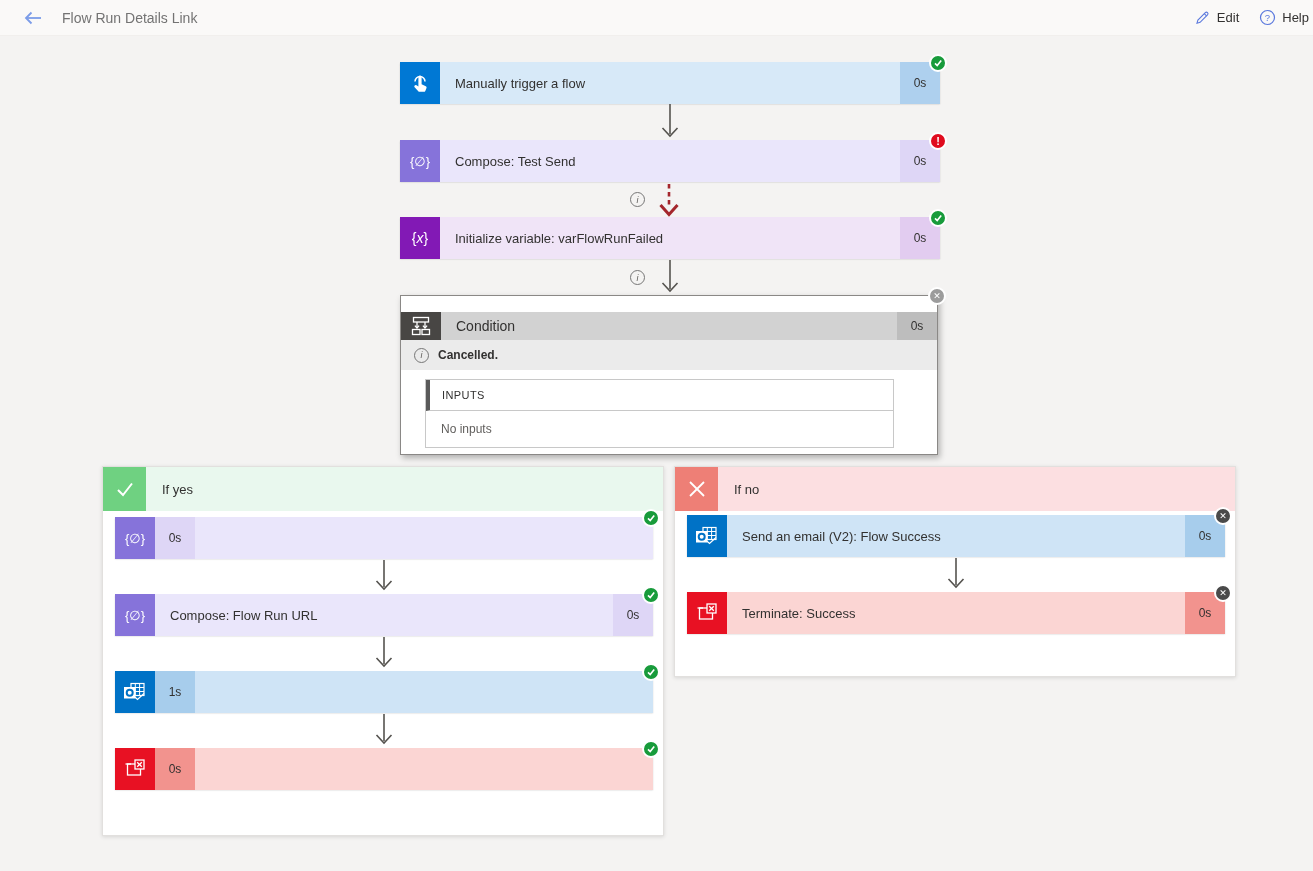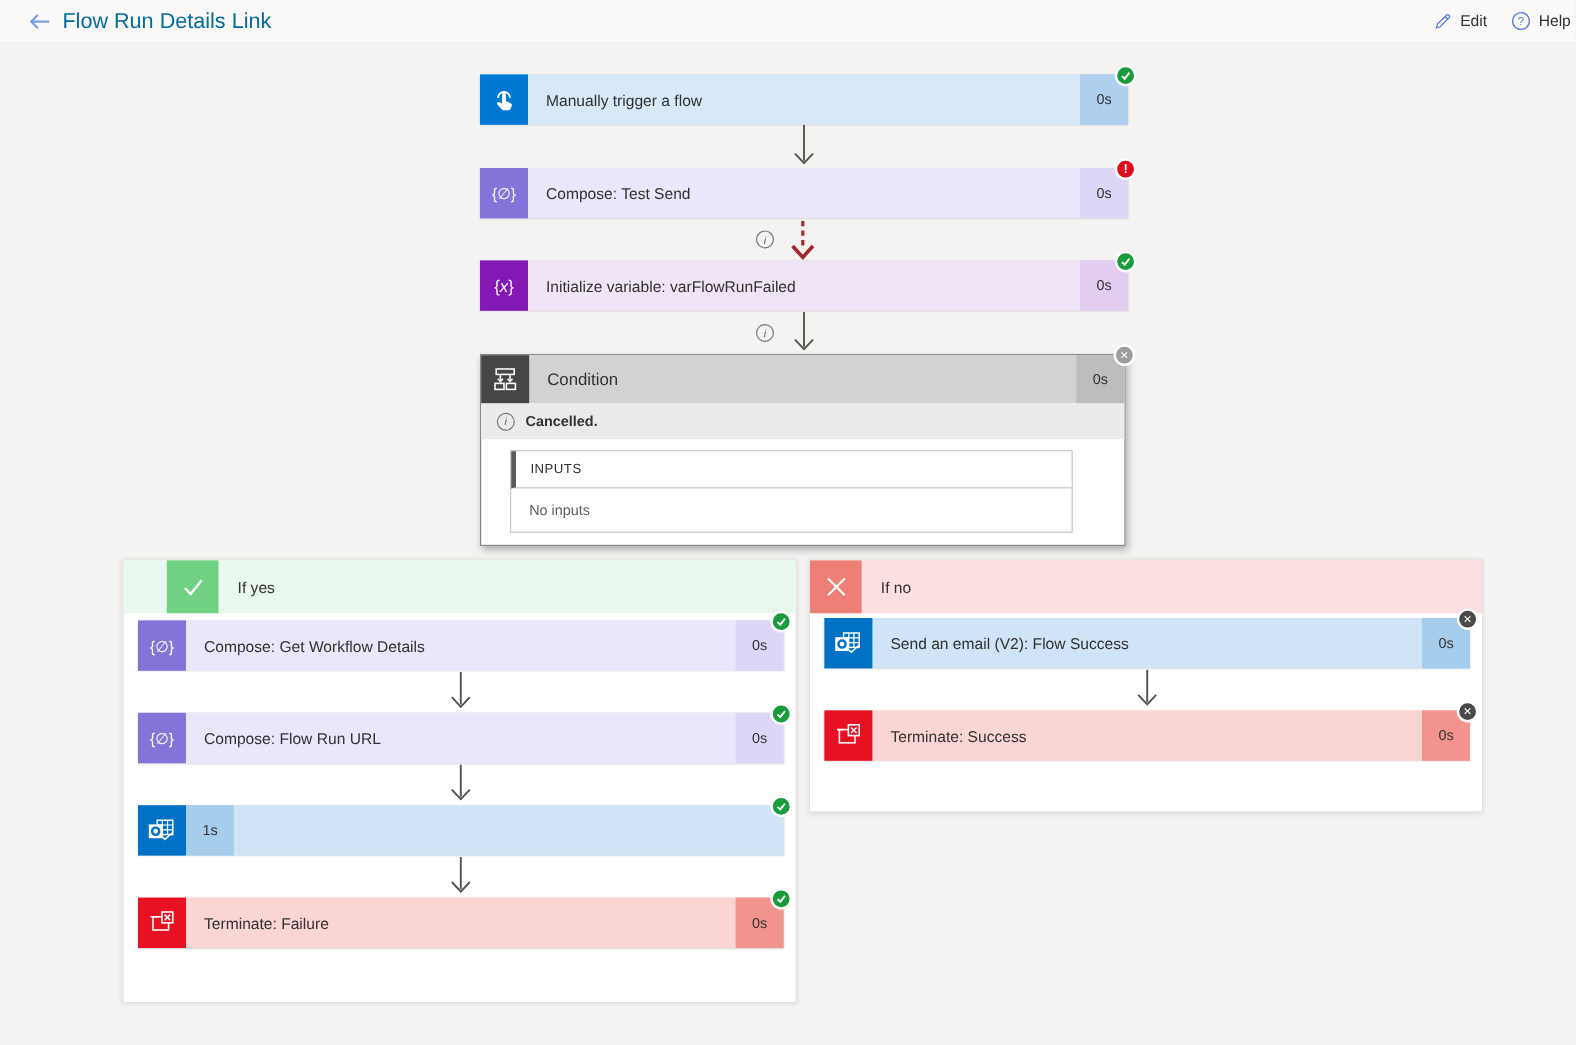--- a/index.html
+++ b/index.html
@@ -4,21 +4,21 @@
 <style>
   * { margin:0; padding:0; box-sizing:border-box; }
   html,body { width:1313px; height:871px; overflow:hidden; }
   body { font-family:"Liberation Sans", sans-serif; background:#f4f3f2; color:#323130; }
   .stage { position:relative; width:1313px; height:871px; }
 
   
   .topbar { position:absolute; left:0; top:0; width:1313px; height:36px;
             background:#faf9f8; border-bottom:1px solid #f1efed;
             display:flex; align-items:center; padding:0 2px 0 22px; }
-  .topbar-title { margin-left:8px; font-size:18px; color:#0369a1; }
+  .topbar-title { margin-left:18px; font-size:14px; color:#737373; }
   .topbar-right { margin-left:auto; display:flex; align-items:center; gap:20px; padding-right:2px; }
   .topbar-action { display:flex; align-items:center; gap:6px; font-size:13px; color:#323130; cursor:pointer; }
   .back-btn { display:flex; align-items:center; cursor:pointer; }
 
   
   .node { position:absolute; height:42px; display:flex; align-items:stretch;
           box-shadow:0 0.5px 1.5px rgba(0,0,0,.18); cursor:pointer; }
   .node-icon { flex:0 0 40px; display:flex; align-items:center; justify-content:center;
                color:#fff; font-size:13px; }
   .node-label { flex:1; display:flex; align-items:center; padding-left:15px;
@@ -42,39 +42,39 @@
 
   
   .arrow { position:absolute; }
   .info-icon { position:absolute; width:15px; height:15px; border-radius:50%;
                border:1px solid #767676; color:#605e5c; font-size:9px; font-style:italic;
                display:flex; align-items:center; justify-content:center; background:transparent; cursor:pointer; }
 
   
   .condition-card { position:absolute; left:400px; top:295px; width:538px; height:160px;
                     background:#fff; border:1px solid #8a8886; box-shadow:2px 3px 6px rgba(0,0,0,.28); }
-  .condition-header { height:40px; display:flex; align-items:stretch; background:#d2d2d2; cursor:pointer; }
+  .condition-header { height:28px; display:flex; align-items:stretch; background:#d2d2d2; cursor:pointer;margin-top:16px; }
   .icon-cond { background:#484644; flex:0 0 40px; display:flex; align-items:center; justify-content:center; }
   .cond-label { flex:1; display:flex; align-items:center; padding-left:15px; font-size:14px; color:#323130; }
   .cond-duration { flex:0 0 40px; display:flex; align-items:center; justify-content:center; font-size:12px; background:#bdbdbd; }
   .cond-status-row { height:30px; background:#ebebeb; display:flex; align-items:center; gap:9px; padding-left:13px; }
   .cond-status-text { font-size:12px; font-weight:bold; color:#323130;text-align:right; }
   .cond-status-row .info-icon { position:static; }
   .inputs-wrap { margin:9px 43px 0 24px; border:1px solid #c8c8c8; background:#fff; }
   .inputs-header { height:31px; border-bottom:1px solid #c8c8c8; border-left:4px solid #5a5a5a;
                    display:flex; align-items:center; padding-left:12px;
                    font-size:11px; letter-spacing:.4px; color:#323130; }
   .inputs-body { height:36px; display:flex; align-items:center; padding-left:15px; font-size:12px; color:#605e5c; }
 
   
   .branch-card { position:absolute; background:#fff; border:1px solid #e2e0de; box-shadow:0 1px 4px rgba(0,0,0,.12); }
   .branch-header { height:44px; display:flex; align-items:stretch; cursor:pointer; }
   .branch-icon { flex:0 0 43px; display:flex; align-items:center; justify-content:center; }
   .branch-label { flex:1; display:flex; align-items:center; padding-left:16px; font-size:13px; color:#323130; }
-  .icon-yes { background:#6fd181; } .header-yes { background:#e9f8ee;padding-left:36px; }
+  .icon-yes { background:#6fd181; } .header-yes { background:#e9f8ee; }
   .icon-no { background:#ee7f76; }  .header-no { background:#fcdfe1; }
 
   .var-x { font-style:italic; }
 </style>
 </head>
 <body>
 
 <div class="stage">
 
   <div class="topbar">
@@ -190,21 +190,20 @@
       <div class="branch-icon icon-yes">
         <svg width="26" height="26" viewBox="0 0 26 26">
             <polyline points="6,14 11,19 20,7.5" fill="none" stroke="#fff" stroke-width="2"></polyline>
           </svg>
       </div>
       <div class="branch-label">If yes</div>
     </div>
 
     <div class="node body-compose" style="left:12px; top:50px; width:538px;">
       <div class="node-icon icon-compose">{∅}</div>
-      <div class="node-label">Compose: Get Workflow Details</div>
       <div class="node-duration strip-compose">0s</div>
       <div class="badge badge-success">
         <svg width="10" height="10" viewBox="0 0 10 10">
             <polyline points="2,5.4 4.2,7.6 8.2,2.6" fill="none" stroke="#fff" stroke-width="1.6"></polyline>
           </svg>
       </div>
     </div>
 
     <svg class="arrow" style="left:269px; top:93px;" width="24" height="33">
       <line x1="12" y1="0" x2="12" y2="27" stroke="#55534f" stroke-width="1.6"></line>
@@ -256,21 +255,20 @@
     <div class="node body-term" style="left:12px; top:281px; width:538px;">
       <div class="node-icon icon-term">
         <svg width="24" height="24" viewBox="0 0 24 24">
           <line x1="2.5" y1="7" x2="8" y2="7" stroke="#fff" stroke-width="1.3"></line>
           <rect x="4.5" y="7" width="13" height="11" fill="none" stroke="#fff" stroke-width="1.3"></rect>
           <rect x="12" y="3" width="9" height="9" fill="#e81123" stroke="#fff" stroke-width="1.3"></rect>
           <line x1="14.2" y1="5.2" x2="18.8" y2="9.8" stroke="#fff" stroke-width="1.3"></line>
           <line x1="18.8" y1="5.2" x2="14.2" y2="9.8" stroke="#fff" stroke-width="1.3"></line>
         </svg>
       </div>
-      <div class="node-label">Terminate: Failure</div>
       <div class="node-duration strip-term">0s</div>
       <div class="badge badge-success">
         <svg width="10" height="10" viewBox="0 0 10 10">
             <polyline points="2,5.4 4.2,7.6 8.2,2.6" fill="none" stroke="#fff" stroke-width="1.6"></polyline>
           </svg>
       </div>
     </div>
   </div>
 
   <div class="branch-card" style="left:674px; top:466px; width:562px; height:211px;">

